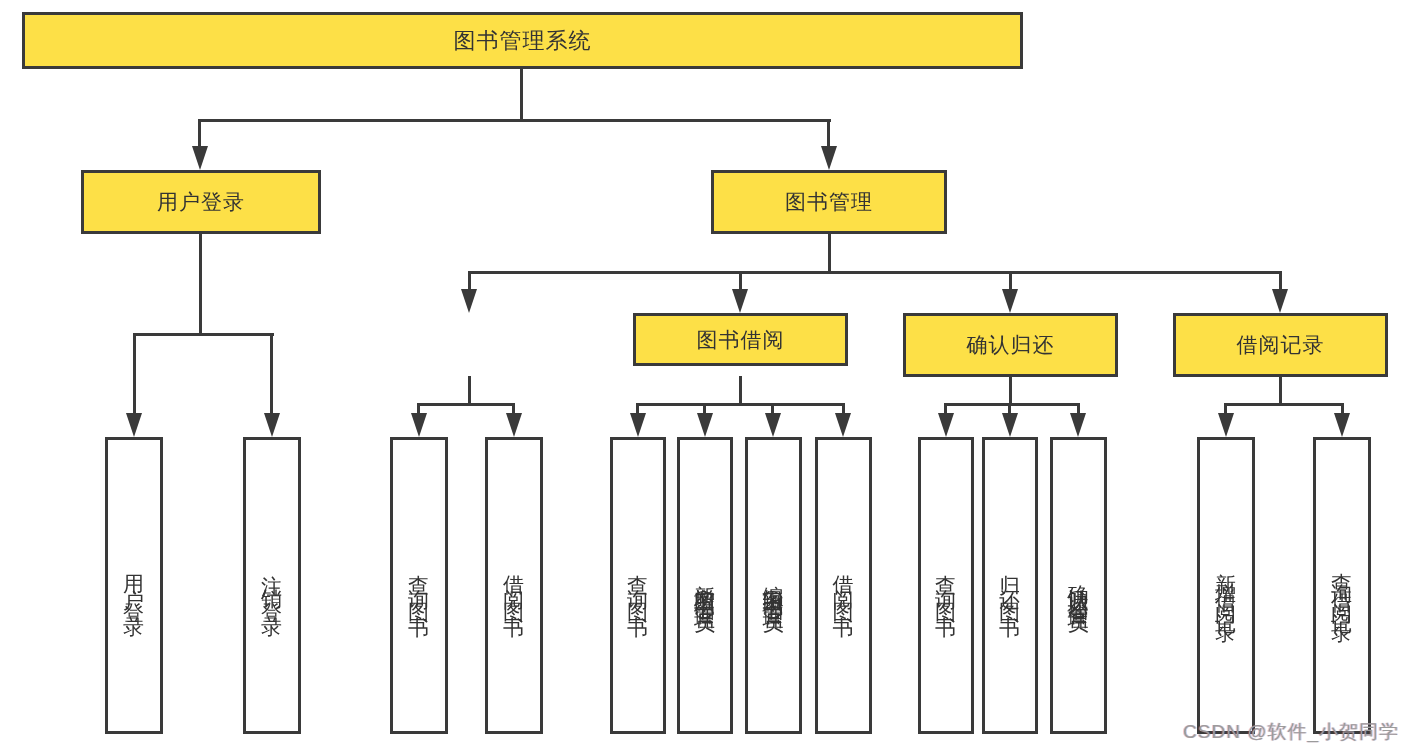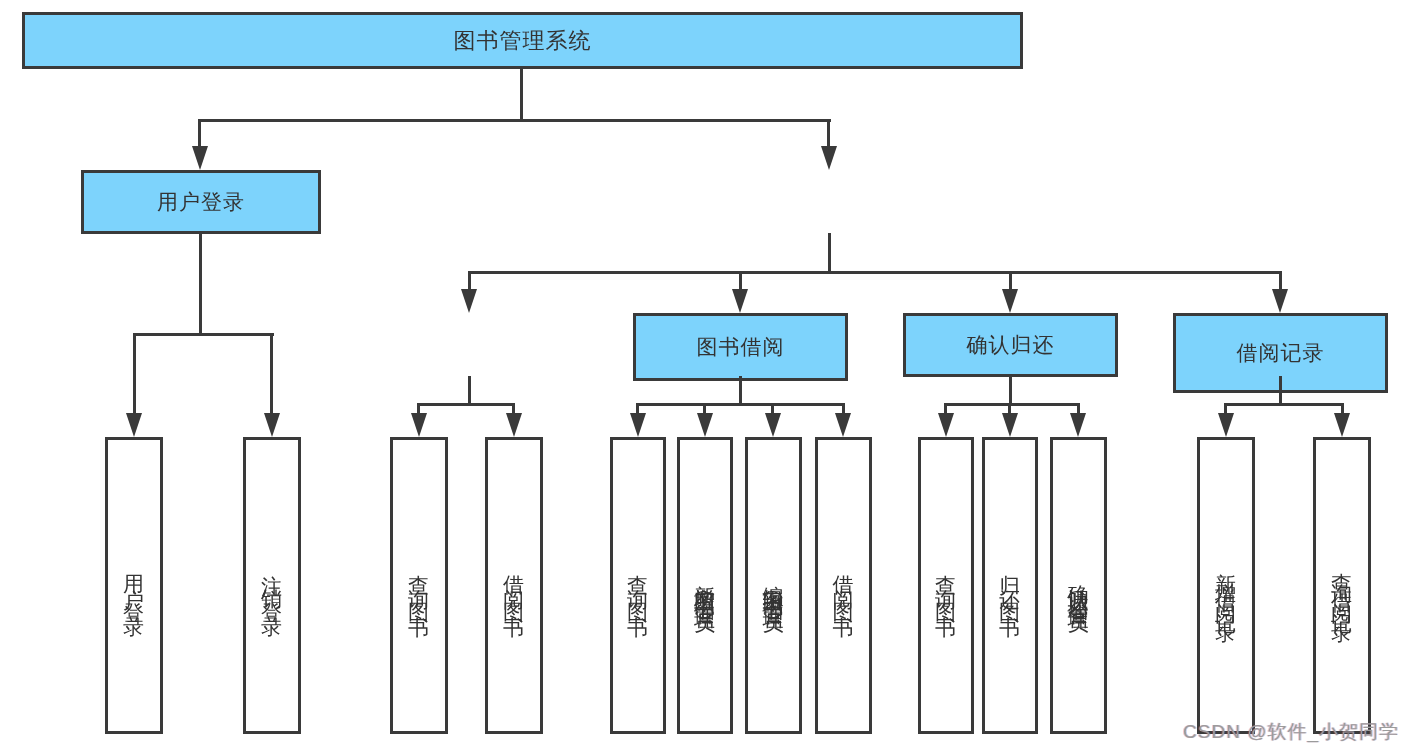--- a/index.html
+++ b/index.html
@@ -1,21 +1,21 @@
 <!DOCTYPE html>
 <html><head>
 <meta charset="utf-8">
 <style>
   html,body{margin:0;padding:0;background:#ffffff;}
   .stage{
     position:relative;width:1405px;height:747px;background:#ffffff;overflow:hidden;
     font-family:"Liberation Sans","DejaVu Sans",sans-serif;color:#333333;
   }
   .node{
-    position:absolute;box-sizing:border-box;border:3px solid #3a3a3a;background:#7dd3fc;
+    position:absolute;box-sizing:border-box;border:3px solid #3a3a3a;background:#fde047;
     display:flex;align-items:center;justify-content:center;
     font-size:21px;letter-spacing:1px;color:#333333;
   }
   .node.root{font-size:22px;}
   .leaf{
     position:absolute;box-sizing:border-box;border:3px solid #3a3a3a;background:#ffffff;
     display:flex;align-items:center;justify-content:center;
     font-size:21px;color:#333333;
   }
   .vt{writing-mode:vertical-rl;text-orientation:mixed;line-height:1;}
@@ -47,46 +47,49 @@
   <div class="v" style="left:520px;top:68px;height:54px;"></div>
   <div class="h" style="left:198px;top:119px;width:633px;"></div>
   <div class="v" style="left:198px;top:119px;height:30px;"></div>
   <div class="arr" style="left:192px;top:146px;"></div>
   <div class="v" style="left:827px;top:119px;height:30px;"></div>
   <div class="arr" style="left:821px;top:146px;"></div>
 
   <div class="node" style="left:81px;top:170px;width:240px;height:64px;">
     <span>用户登录</span>
   </div>
+  <div class="node" style="left:711px;top:170px;width:236px;height:64px;">
+    <span>图书管理</span>
+  </div>
 
   <div class="v" style="left:199px;top:233px;height:103px;"></div>
   <div class="h" style="left:133px;top:333px;width:141px;"></div>
   <div class="v" style="left:133px;top:333px;height:81px;"></div>
   <div class="arr" style="left:126px;top:413px;"></div>
   <div class="v" style="left:270px;top:333px;height:81px;"></div>
   <div class="arr" style="left:264px;top:413px;"></div>
 
   <div class="v" style="left:828px;top:233px;height:41px;"></div>
   <div class="h" style="left:468px;top:271px;width:814px;"></div>
   <div class="v" style="left:468px;top:271px;height:21px;"></div>
   <div class="arr" style="left:461px;top:289px;"></div>
   <div class="v" style="left:739px;top:271px;height:21px;"></div>
   <div class="arr" style="left:732px;top:289px;"></div>
   <div class="v" style="left:1009px;top:271px;height:21px;"></div>
   <div class="arr" style="left:1002px;top:289px;"></div>
   <div class="v" style="left:1279px;top:271px;height:21px;"></div>
   <div class="arr" style="left:1272px;top:289px;"></div>
 
-  <div class="node" style="left:633px;top:313px;width:215px;height:68px;">
+  <div class="node" style="left:633px;top:313px;width:215px;height:53px;">
     <span>图书借阅</span>
   </div>
   <div class="node" style="left:903px;top:313px;width:215px;height:64px;">
     <span>确认归还</span>
   </div>
-  <div class="node" style="left:1173px;top:313px;width:215px;height:80px;align-items:center;">
+  <div class="node" style="left:1173px;top:313px;width:215px;height:64px;align-items:center;">
     <span>借阅记录</span>
   </div>
 
   <div class="v" style="left:468px;top:376px;height:30px;"></div>
   <div class="h" style="left:417px;top:403px;width:98px;"></div>
   <div class="v" style="left:417px;top:403px;height:12px;"></div>
   <div class="arr" style="left:411px;top:413px;"></div>
   <div class="v" style="left:512px;top:403px;height:12px;"></div>
   <div class="arr" style="left:506px;top:413px;"></div>
 

